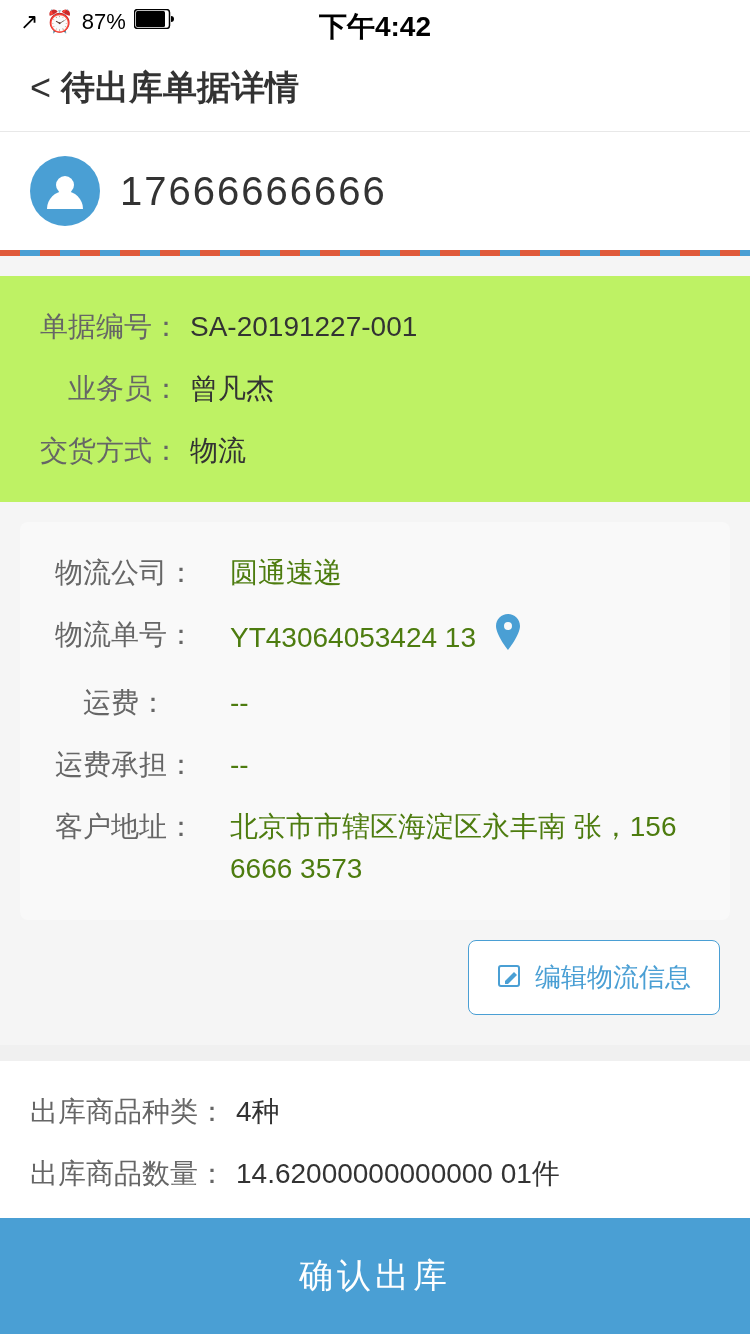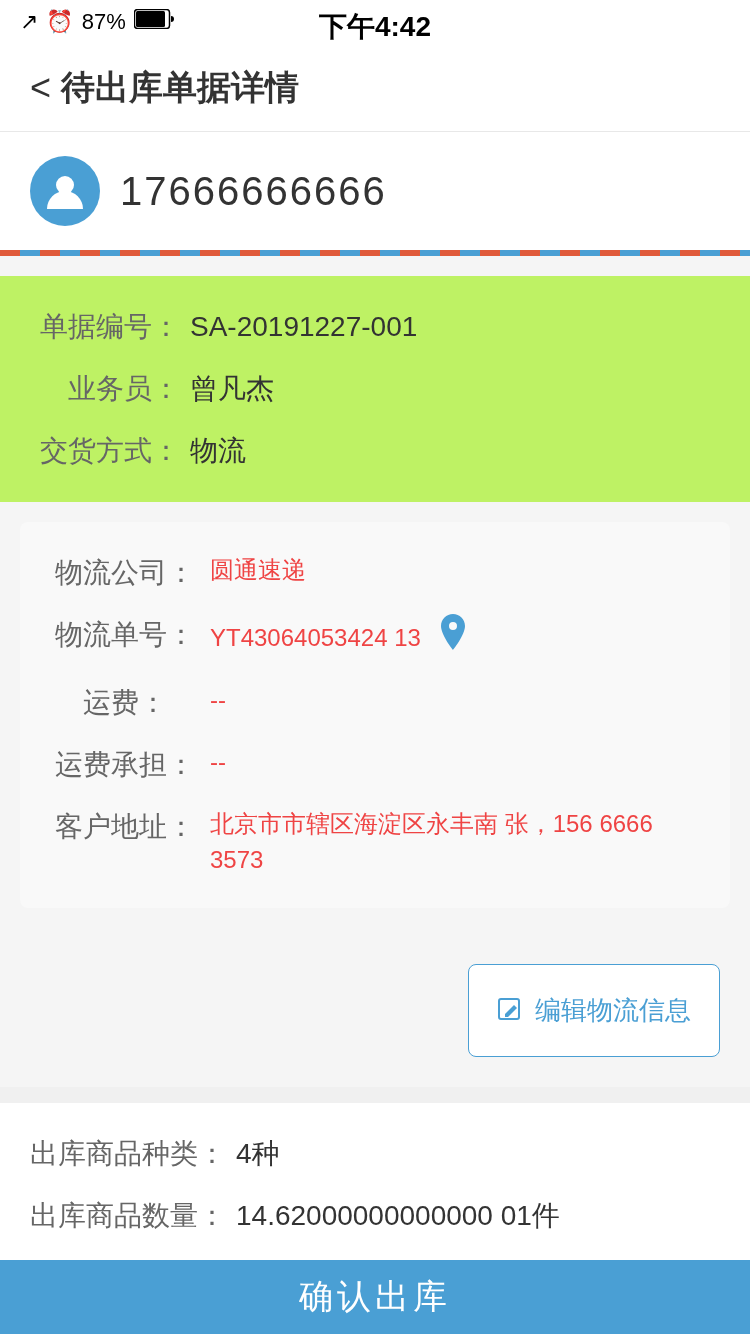--- a/index.html
+++ b/index.html
@@ -152,51 +152,51 @@
     .logistics-row:last-child { margin-bottom: 0; }
     .logistics-label {
       color: #666;
       font-size: 28px;
       min-width: 160px;
       text-align: center;
       padding-right: 10px;
       flex-shrink: 0;
     }
     .logistics-value {
-      color: #ef4444;
-      font-size: 24px;
+      color: #4d7c0f;
+      font-size: 28px;
       flex: 1;
       display: flex;
       align-items: center;
       gap: 16px;
+      margin-left: 20px;
     }
     .location-icon {
       color: #4a9fd4;
       font-size: 30px;
       cursor: pointer;
     }
 
     
     .edit-btn-container {
       display: flex;
       justify-content: flex-end;
       padding: 20px 30px 30px;
     }
     .edit-btn {
       display: flex;
       align-items: center;
       gap: 10px;
       border: 1.5px solid #4a9fd4;
       border-radius: 8px;
-      padding: 28px 28px;
+      padding: 19px 28px;
       color: #4a9fd4;
       font-size: 26px;
       cursor: pointer;
       background: #fff;
-      margin-top: 36px;
     }
     .edit-btn svg { width: 28px; height: 28px; fill: #4a9fd4; }
 
     
     .section-divider {
       height: 16px;
       background: #f0f0f0;
     }
 
     
@@ -231,21 +231,21 @@
       background: #f5f5f5;
     }
 
     
     .bottom-btn {
       position: fixed;
       bottom: 0;
       left: 0;
       width: 750px;
       background: #4a9fd4;
-      height: 74px;
+      height: 116px;
       display: flex;
       align-items: center;
       justify-content: center;
       cursor: pointer;
     }
     .bottom-btn span {
       color: #fff;
       font-size: 34px;
       font-weight: 500;
       letter-spacing: 4px;

